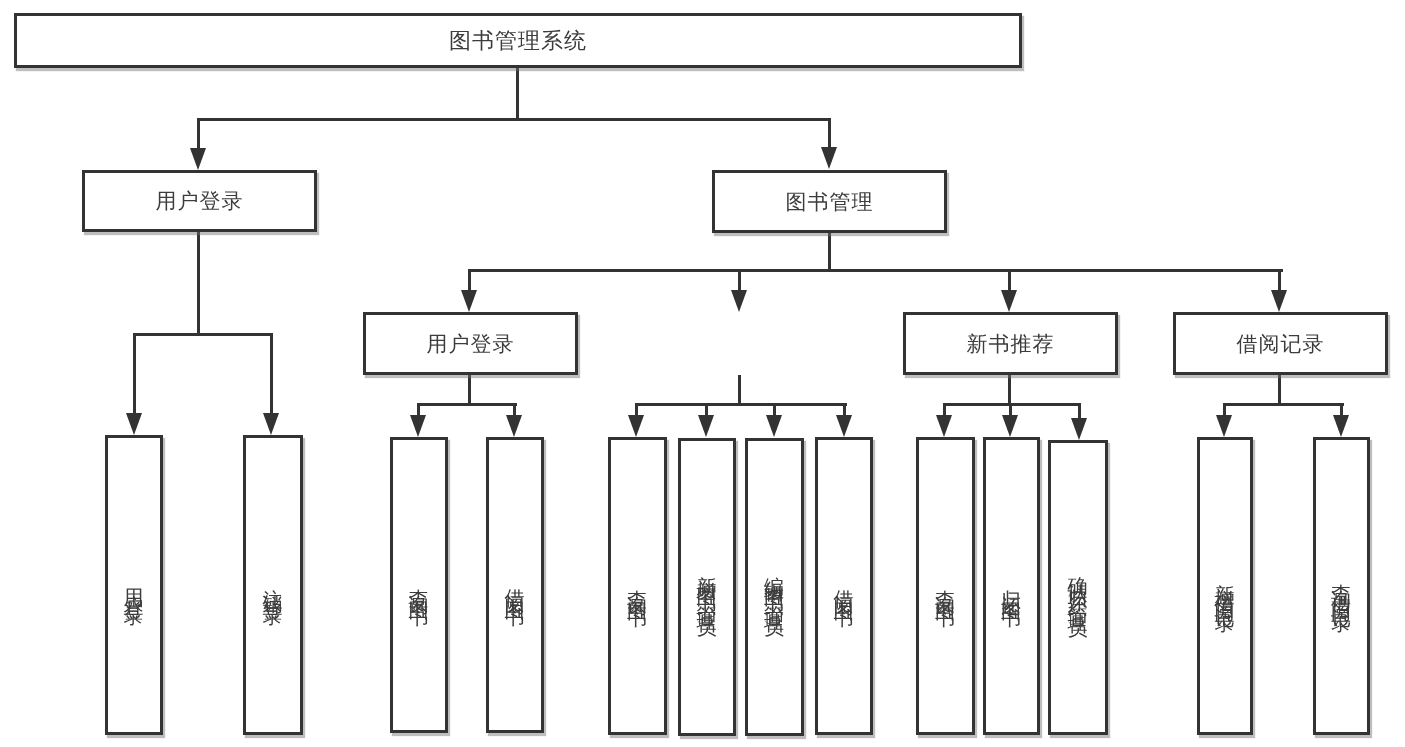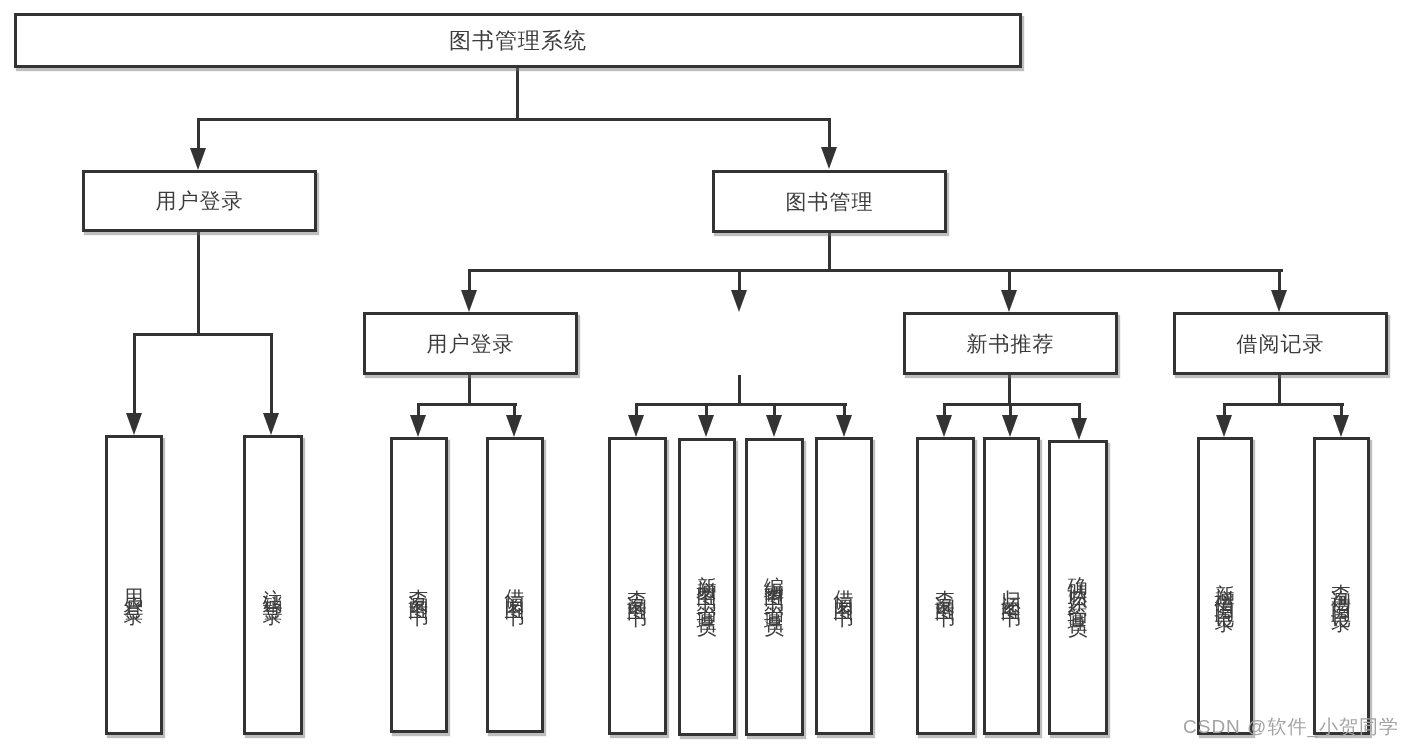--- a/index.html
+++ b/index.html
@@ -168,15 +168,14 @@
     <span>确认归还（管理员）</span>
   </div>
 
   <div class="box vbox" style="left:1197px;top:437px;width:56px;height:298px;">
     <span>新增借阅记录</span>
   </div>
   <div class="box vbox" style="left:1313px;top:437px;width:57px;height:298px;">
     <span>查询借阅记录</span>
   </div>
 
-  <div class="watermark">CSDN @软件_小贺同学</div>
 
 </div>
 
 </body></html>

